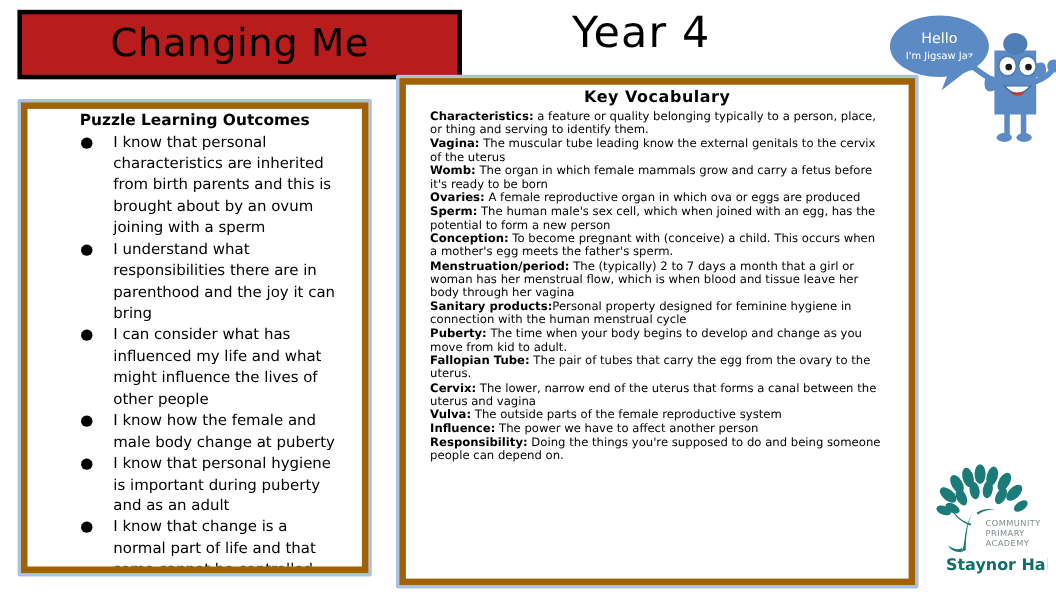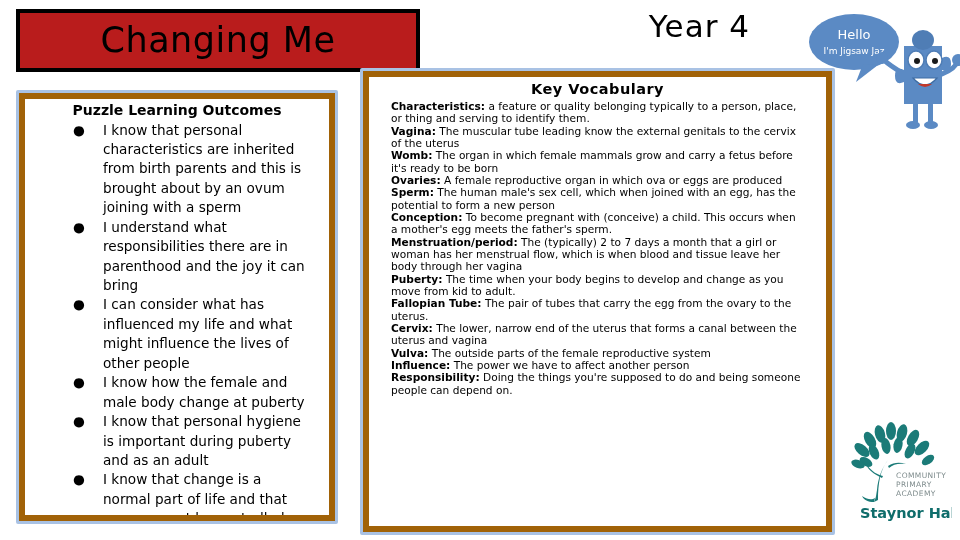--- a/index.html
+++ b/index.html
@@ -41,23 +41,23 @@
     line-height: 1;
     white-space: nowrap;
   }
 
   
   .year-heading {
     position: absolute;
     left: 520px;
     top: 8px;
     width: 230px;
-    text-align: right;
-    font-family: "DejaVu Sans", sans-serif;
-    font-size: 31px;
+    text-align: left;
+    font-family: "DejaVu Sans", sans-serif;
+    font-size: 39px;
     color: #000000;
     letter-spacing: 1px;
     white-space: nowrap;
   }
 
   
   .panel {
     position: absolute;
     background: #ffffff;
     border: 3px solid #a9c2e4;
@@ -267,20 +267,23 @@
           <span class="vocab-term">Ovaries:</span><span class="vocab-def">  A female reproductive organ in which ova or eggs are produced</span>
         </li>
         <li class="vocab-item">
           <span class="vocab-term">Sperm:</span><span class="vocab-def">  The human male's sex cell, which when joined with an egg, has the potential to form a new person</span>
         </li>
         <li class="vocab-item">
           <span class="vocab-term">Conception:</span><span class="vocab-def">  To become pregnant with (conceive) a child. This occurs when a mother's egg meets the father's sperm.</span>
         </li>
         <li class="vocab-item">
           <span class="vocab-term">Menstruation/period:</span><span class="vocab-def">  The (typically) 2 to 7 days a month that a girl or woman has her menstrual flow, which is when blood and tissue leave her body through her vagina</span>
+        </li>
+        <li class="vocab-item">
+          <span class="vocab-term">Sanitary products:</span><span class="vocab-def">Personal property designed for feminine hygiene in connection with the human menstrual cycle</span>
         </li>
         <li class="vocab-item">
           <span class="vocab-term">Puberty:</span><span class="vocab-def">  The time when your body begins to develop and change as you move from kid to adult.</span>
         </li>
         <li class="vocab-item">
           <span class="vocab-term">Fallopian Tube:</span><span class="vocab-def">  The pair of tubes that carry the egg from the ovary to the uterus.</span>
         </li>
         <li class="vocab-item">
           <span class="vocab-term">Cervix:</span><span class="vocab-def">  The lower, narrow end of the uterus that forms a canal between the uterus and vagina</span>
         </li>

